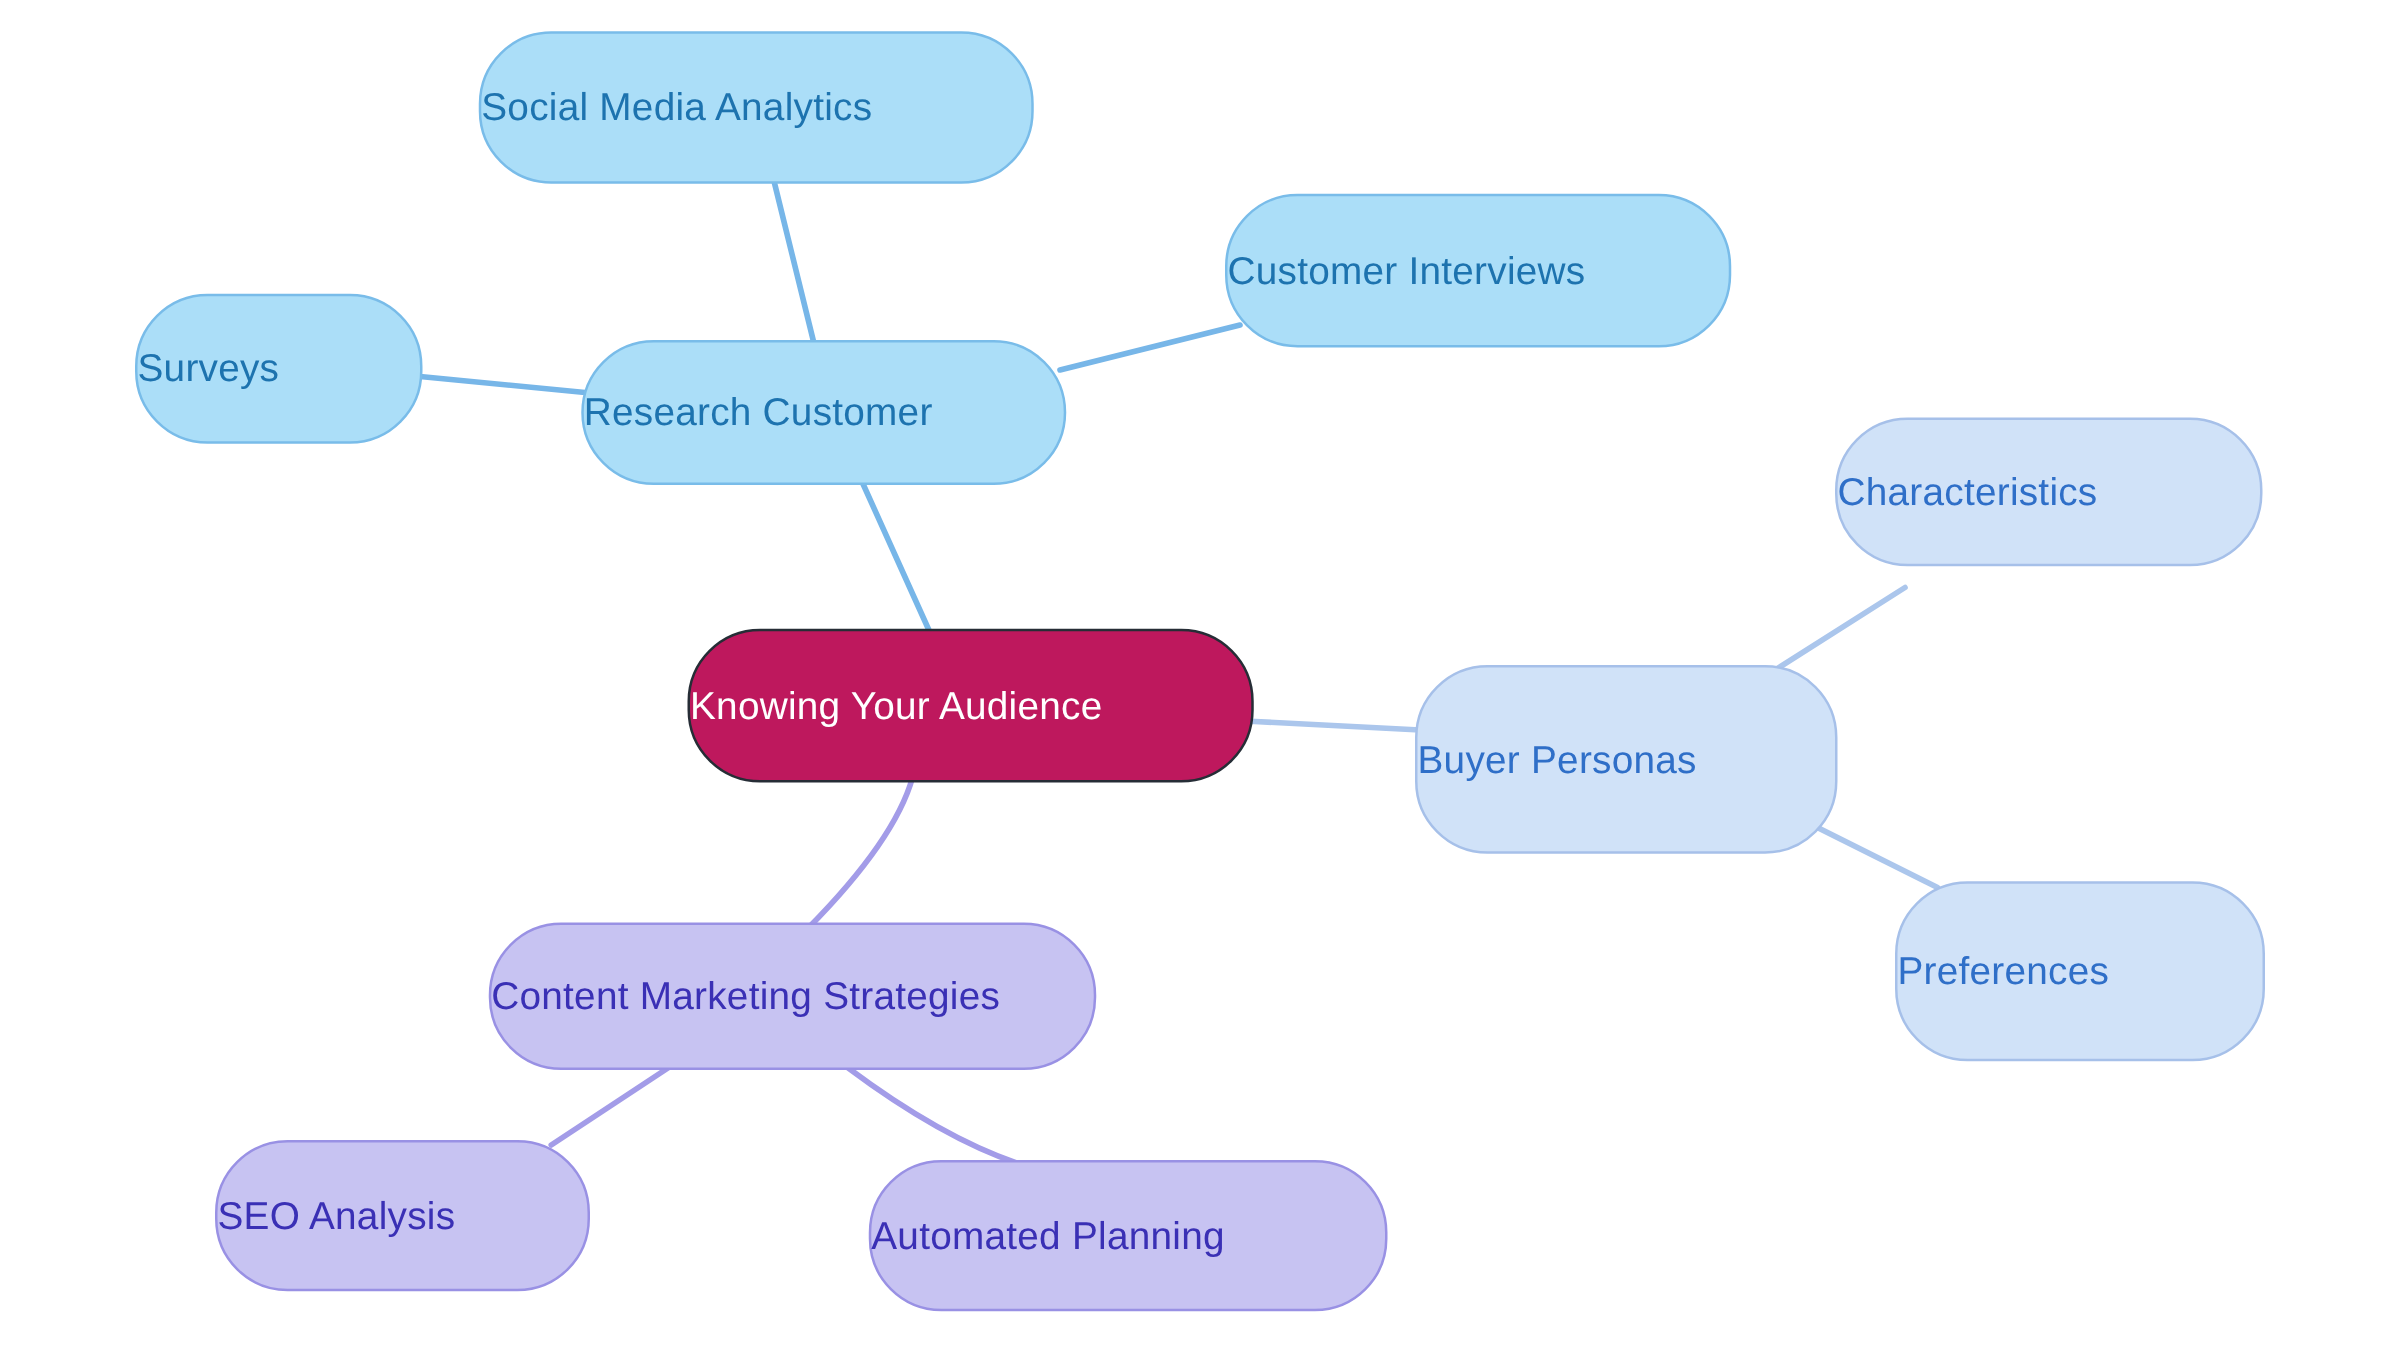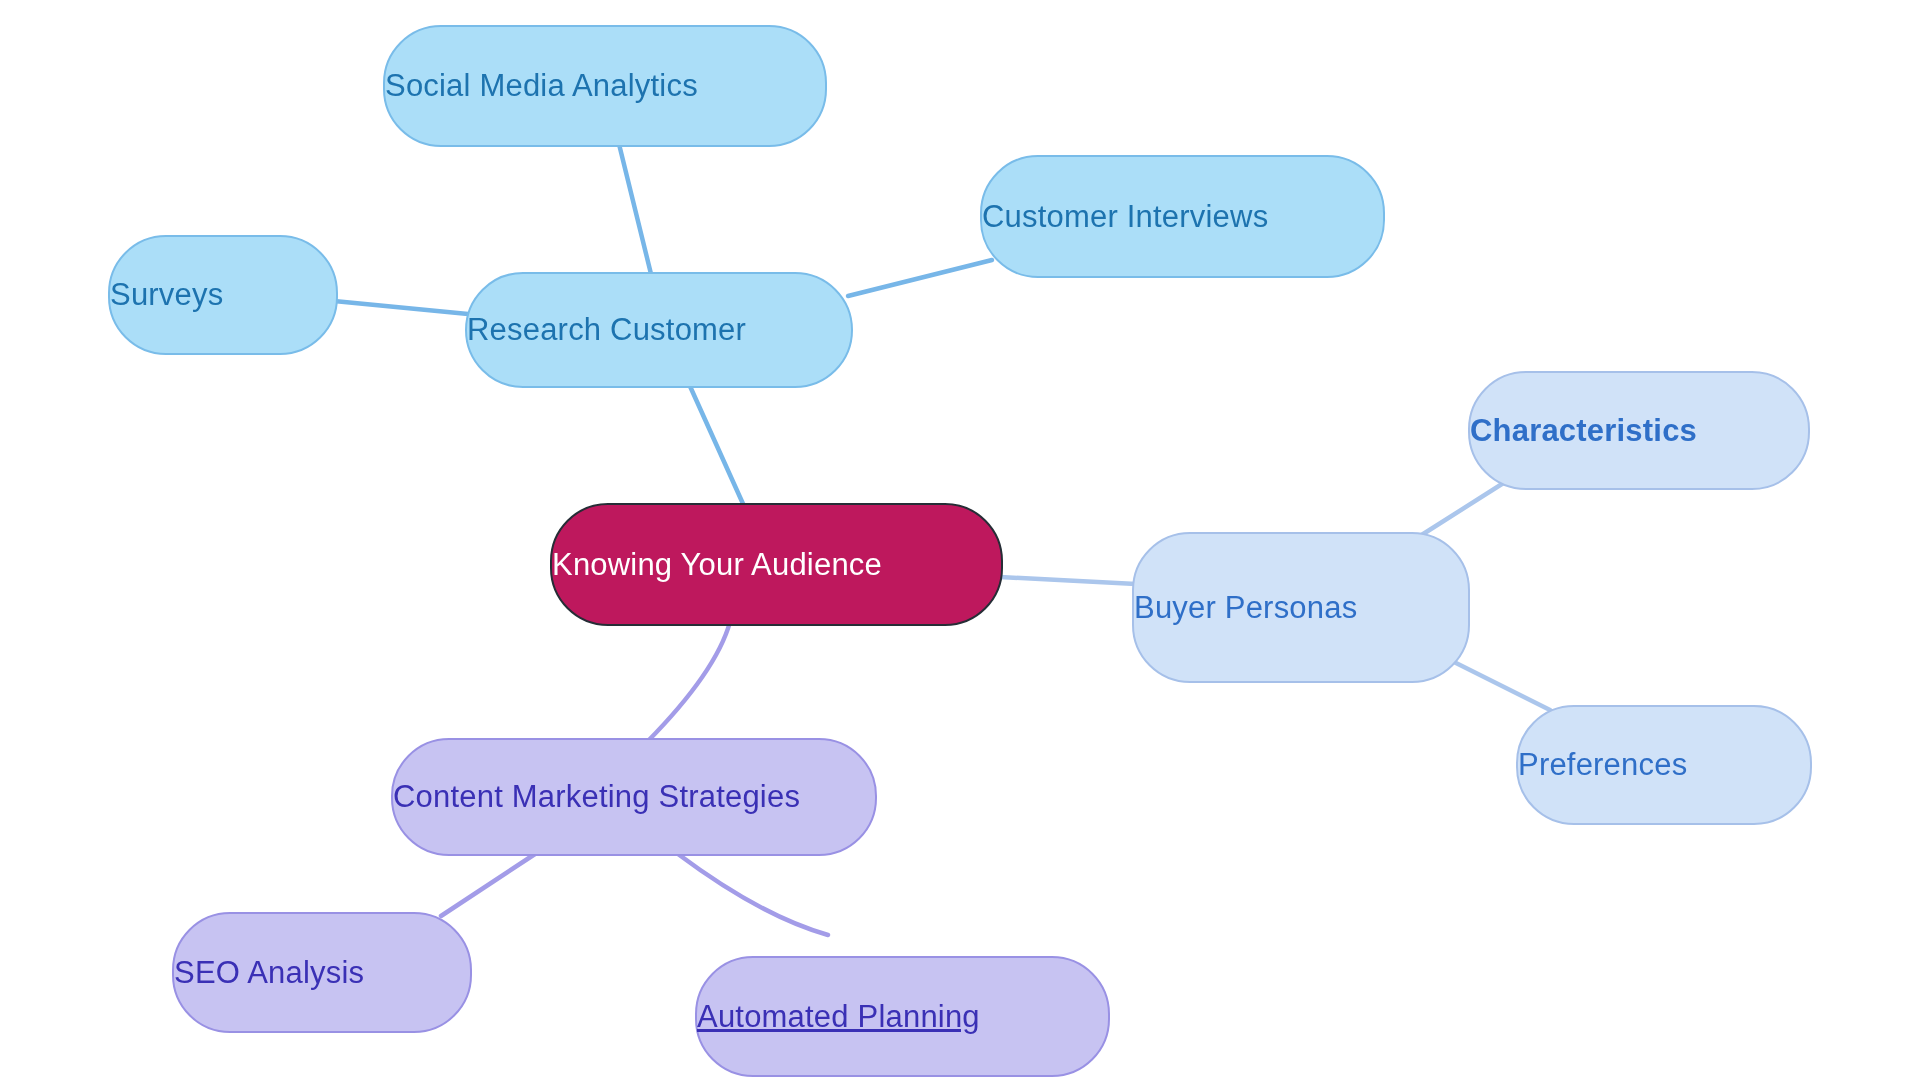--- a/index.html
+++ b/index.html
@@ -49,25 +49,25 @@
     border: 2.5px solid #9991e4;
     color: #3a30b5;
   }
   
   #node-root        { left: 550px;  top: 503px; width: 453px; height: 123px; }
   #node-research    { left: 465px;  top: 272px; width: 388px; height: 116px; }
   #node-social      { left: 383px;  top: 25px;  width: 444px; height: 122px; }
   #node-customer    { left: 980px;  top: 155px; width: 405px; height: 123px; }
   #node-surveys     { left: 108px;  top: 235px; width: 230px; height: 120px; }
   #node-buyer       { left: 1132px; top: 532px; width: 338px; height: 151px; }
-  #node-character   { left: 1468px; top: 371px; width: 342px; height: 119px; font-weight: bold; }
-  #node-preferences { left: 1516px; top: 705px; width: 296px; height: 120px; }
+  #node-character   { left: 1468px; top: 334px; width: 342px; height: 119px; }
+  #node-preferences { left: 1516px; top: 705px; width: 296px; height: 144px; }
   #node-content     { left: 391px;  top: 738px; width: 486px; height: 118px; }
   #node-seo         { left: 172px;  top: 912px; width: 300px; height: 121px; }
-  #node-automated   { left: 695px;  top: 956px; width: 415px; height: 121px; text-decoration: underline; }
+  #node-automated   { left: 695px;  top: 928px; width: 415px; height: 121px; }
 </style>
 </head>
 <body>
 
 <div class="canvas">
 
   <svg class="edges" viewBox="0 0 1920 1083" xmlns="http://www.w3.org/2000/svg">
 
     <line x1="618" y1="140" x2="652" y2="278" stroke="#77b6e8" stroke-width="4.5" stroke-linecap="round"></line>
     <line x1="848" y1="296" x2="992" y2="260" stroke="#77b6e8" stroke-width="4.5" stroke-linecap="round"></line>

